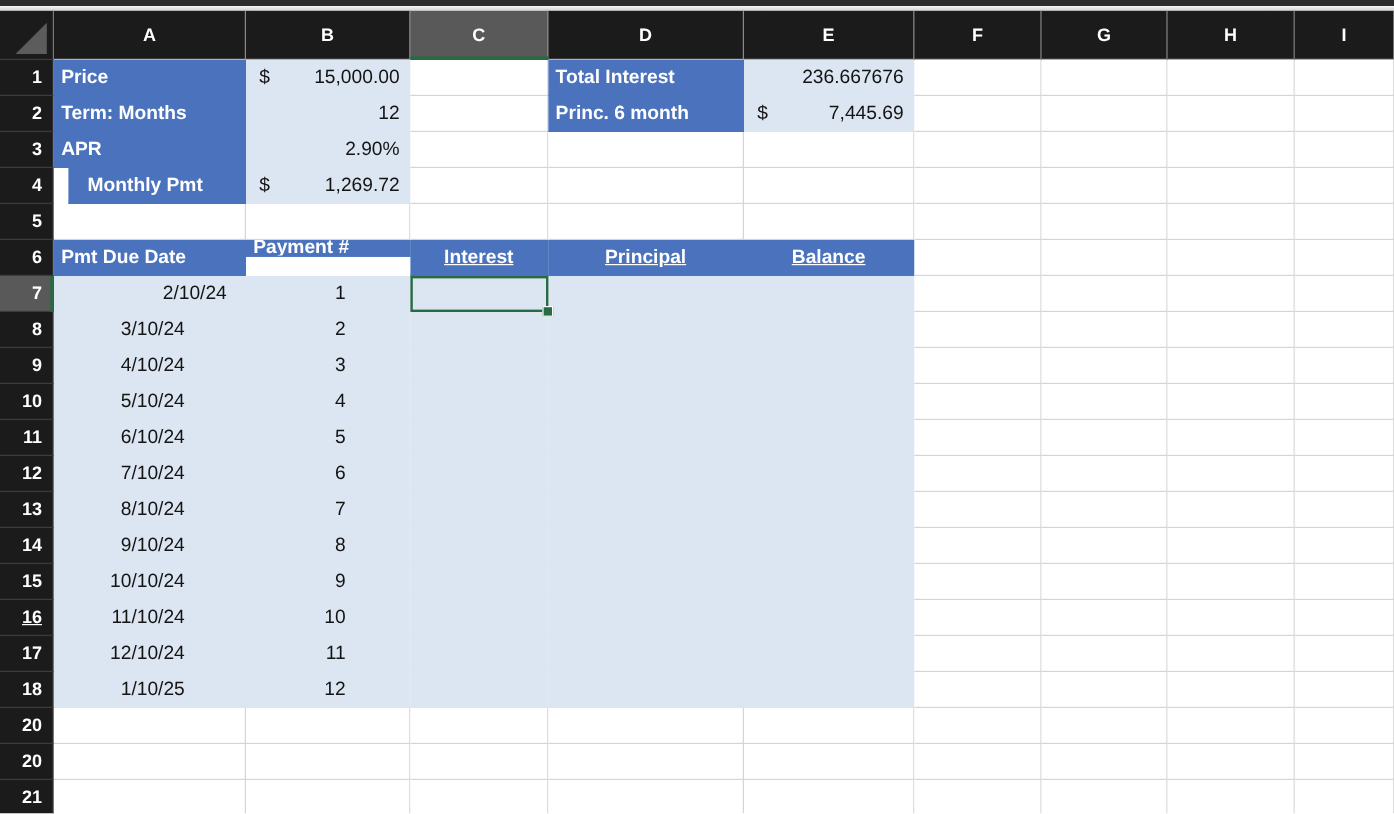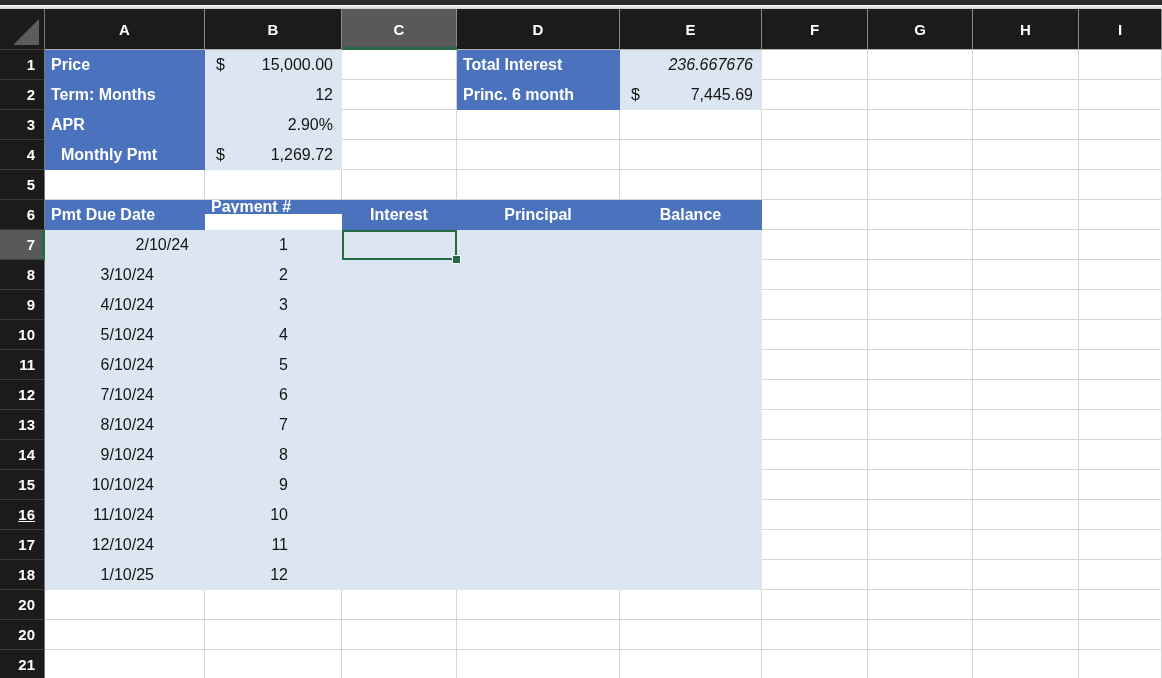--- a/index.html
+++ b/index.html
@@ -32,21 +32,21 @@
     padding-right:9px;border-right:1px solid #777;border-bottom:1px solid #3c3c3c;}
   .rowhdr.sel{background:var(--hdrsel);}
   .cell{position:absolute;box-sizing:border-box;background:#fff;color:#141414;font-size:16px;
     display:flex;align-items:center;overflow:hidden;white-space:nowrap;
     border-right:1px solid var(--grid);border-bottom:1px solid var(--grid);}
   .cell.f-label,.cell.f-theader{background:var(--blue);border-color:var(--blue);
     color:#fff;font-weight:700;}
   .cell.f-value,.cell.f-tbody{background:var(--lblue);border-color:var(--lblue);}
   .a-left{justify-content:flex-start;padding-left:6px;}
   .a-right{justify-content:flex-end;padding-right:8px;}
-  .a-center{justify-content:center;}
+  .a-center{justify-content:center;text-decoration:underline;}
   .a-date{justify-content:flex-end;padding-right:50px;}
   .a-datefirst{justify-content:flex-end;padding-right:15px;}
   .a-pmt{justify-content:flex-end;padding-right:53px;}
   .a-acct{justify-content:space-between;padding-left:11px;padding-right:8px;}
   .col-underline{position:absolute;background:var(--green);}
   .row-strip{position:absolute;background:var(--green);}
   .active-outline{position:absolute;box-sizing:border-box;border:2px solid var(--green);
     background:transparent;}
   .fill-handle{position:absolute;width:7px;height:7px;background:var(--green);
     border:1px solid #fff;box-sizing:content-box;}
@@ -91,21 +91,21 @@
       <div class="rowhdr" style="left: 0px; top: 590px; width: 45px; height: 30px;">20</div>
       <div class="rowhdr" style="left: 0px; top: 620px; width: 45px; height: 30px;">20</div>
       <div class="rowhdr" style="left: 0px; top: 650px; width: 45px; height: 30px;">21</div>
       <div class="cell f-label a-left" style="left: 45px; top: 50px; width: 160px; height: 30px;">Price</div>
       <div class="cell f-value a-acct" style="left: 205px; top: 50px; width: 137px; height: 30px;">
         <span>$</span>
         <span>15,000.00</span>
       </div>
       <div class="cell" style="left: 342px; top: 50px; width: 115px; height: 30px;"></div>
       <div class="cell f-label a-left" style="left: 457px; top: 50px; width: 163px; height: 30px;">Total Interest</div>
-      <div class="cell f-value a-right" style="left: 620px; top: 50px; width: 142px; height: 30px; font-style: italic;">236.667676</div>
+      <div class="cell f-value a-right" style="left: 620px; top: 50px; width: 142px; height: 30px;">236.667676</div>
       <div class="cell" style="left: 762px; top: 50px; width: 106px; height: 30px;"></div>
       <div class="cell" style="left: 868px; top: 50px; width: 105px; height: 30px;"></div>
       <div class="cell" style="left: 973px; top: 50px; width: 106px; height: 30px;"></div>
       <div class="cell" style="left: 1079px; top: 50px; width: 83px; height: 30px;"></div>
       <div class="cell f-label a-left" style="left: 45px; top: 80px; width: 160px; height: 30px;">Term: Months</div>
       <div class="cell f-value a-right" style="left: 205px; top: 80px; width: 137px; height: 30px;">12</div>
       <div class="cell" style="left: 342px; top: 80px; width: 115px; height: 30px;"></div>
       <div class="cell f-label a-left" style="left: 457px; top: 80px; width: 163px; height: 30px;">Princ. 6 month</div>
       <div class="cell f-value a-acct" style="left: 620px; top: 80px; width: 142px; height: 30px;">
         <span>$</span>
@@ -117,21 +117,21 @@
       <div class="cell" style="left: 1079px; top: 80px; width: 83px; height: 30px;"></div>
       <div class="cell f-label a-left" style="left: 45px; top: 110px; width: 160px; height: 30px;">APR</div>
       <div class="cell f-value a-right" style="left: 205px; top: 110px; width: 137px; height: 30px;">2.90%</div>
       <div class="cell" style="left: 342px; top: 110px; width: 115px; height: 30px;"></div>
       <div class="cell" style="left: 457px; top: 110px; width: 163px; height: 30px;"></div>
       <div class="cell" style="left: 620px; top: 110px; width: 142px; height: 30px;"></div>
       <div class="cell" style="left: 762px; top: 110px; width: 106px; height: 30px;"></div>
       <div class="cell" style="left: 868px; top: 110px; width: 105px; height: 30px;"></div>
       <div class="cell" style="left: 973px; top: 110px; width: 106px; height: 30px;"></div>
       <div class="cell" style="left: 1079px; top: 110px; width: 83px; height: 30px;"></div>
-      <div class="cell f-label a-left" style="left: 45px; top: 140px; width: 160px; height: 30px; padding-left: 16px;">Monthly Pmt</div>
+      <div class="cell f-label a-left" style="left: 57px; top: 140px; width: 160px; height: 30px; padding-left: 16px;">Monthly Pmt</div>
       <div class="cell f-value a-acct" style="left: 205px; top: 140px; width: 137px; height: 30px;">
         <span>$</span>
         <span>1,269.72</span>
       </div>
       <div class="cell" style="left: 342px; top: 140px; width: 115px; height: 30px;"></div>
       <div class="cell" style="left: 457px; top: 140px; width: 163px; height: 30px;"></div>
       <div class="cell" style="left: 620px; top: 140px; width: 142px; height: 30px;"></div>
       <div class="cell" style="left: 762px; top: 140px; width: 106px; height: 30px;"></div>
       <div class="cell" style="left: 868px; top: 140px; width: 105px; height: 30px;"></div>
       <div class="cell" style="left: 973px; top: 140px; width: 106px; height: 30px;"></div>

